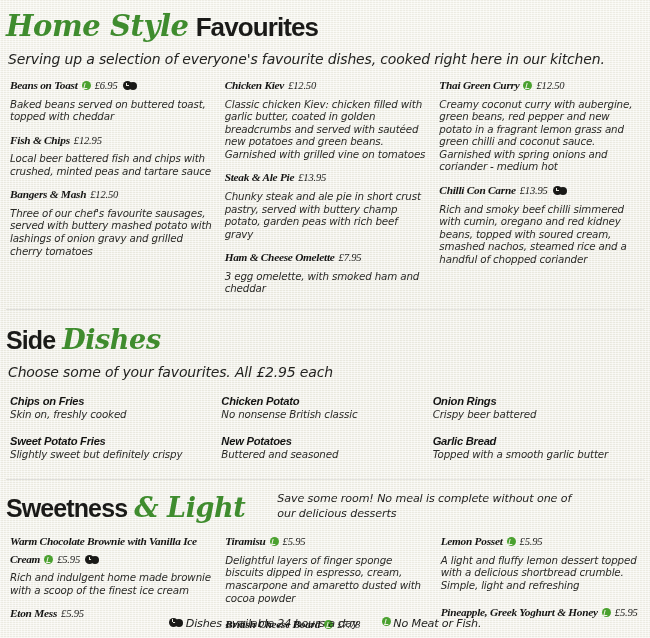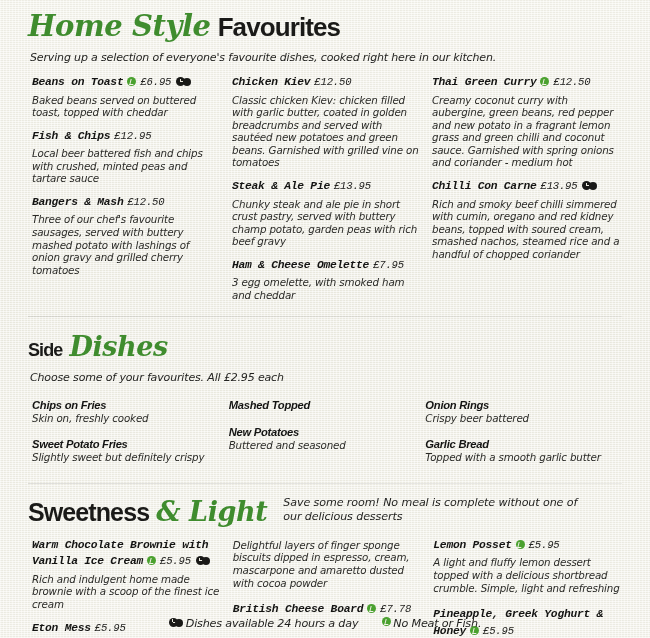--- a/index.html
+++ b/index.html
@@ -18,21 +18,21 @@
       repeating-linear-gradient(90deg, rgba(255,255,255,0.40) 0px, rgba(255,255,255,0.40) 1px, rgba(0,0,0,0.015) 1px, rgba(0,0,0,0.015) 3px),
       linear-gradient(180deg, #f4f3ea 0%, #efeee4 45%, #f3f2e9 100%);
     color: #1d1d1b;
     position: relative;
   }
 
   .page {
     width: 650px;
     height: 638px;
     position: relative;
-    padding: 0 28px;
+    padding: 0 6px;
   }
 
   
   .sect-head {
     display: flex;
     align-items: baseline;
     gap: 7px;
   }
   .sect-head .script {
     font-family: "DejaVu Serif", serif;
@@ -46,38 +46,38 @@
     font-weight: 700;
     color: #1a1a18;
     letter-spacing: -0.9px;
   }
 
   #sec-home .sect-head { padding-top: 9px; }
   #sec-home .script { font-size: 29px; }
   #sec-home .blk    { font-size: 26px; }
 
   #sec-side .script { font-size: 27px; text-align: center; }
-  #sec-side .blk    { font-size: 18px; }
+  #sec-side .blk    { font-size: 25px; }
 
   #sec-sweet .script { font-size: 27px; }
   #sec-sweet .blk    { font-size: 25px; }
 
   .sect-sub {
     font-family: "DejaVu Sans", sans-serif;
     font-style: italic;
-    font-size: 11px;
+    font-size: 14px;
     color: #232321;
     letter-spacing: -0.15px;
   }
 
   
   .head-row {
     display: flex;
     align-items: center;
-    gap: 16px;
+    gap: 32px;
   }
   .head-row .inline-sub {
     font-family: "DejaVu Sans", sans-serif;
     font-style: italic;
     font-size: 11.1px;
     line-height: 14.5px;
     color: #232321;
     max-width: 300px;
     padding-bottom: 2px;
     letter-spacing: -0.1px;
@@ -99,30 +99,30 @@
   
   .item { margin-bottom: 11px; }
   .item:last-child { margin-bottom: 0; }
 
   .item-head {
     font-size: 0;
     line-height: 13.5px;
     margin-bottom: 1px;
   }
   .dish-name {
-    font-family: Liberation Mono, monospace;
+    font-family: Liberation Serif, serif;
     font-weight: 700;
     font-style: italic;
     font-size: 11.3px;
     color: #141413;
     letter-spacing: -0.25px;
     vertical-align: baseline;
   }
   .price {
-    font-family: Liberation Mono, monospace;
+    font-family: Liberation Serif, serif;
     font-style: italic;
     font-size: 10.6px;
     color: #232321;
     vertical-align: baseline;
     margin-left: 4px;
     letter-spacing: -0.2px;
   }
   .desc {
     font-family: "DejaVu Sans", sans-serif;
     font-style: italic;
@@ -320,21 +320,22 @@
           <div class="side-desc">Skin on, freshly cooked</div>
         </div>
         <div class="side-item">
           <div class="side-name">Sweet Potato Fries</div>
           <div class="side-desc">Slightly sweet but definitely crispy</div>
         </div>
       </div>
 
       <div class="col">
         <div class="side-item">
-          <div class="side-name">Mashed Topped</div>
+          <div class="side-name">Chicken Potato</div>
+          <div class="side-desc">No nonsense British classic</div>
         </div>
         <div class="side-item">
           <div class="side-name">New Potatoes</div>
           <div class="side-desc">Buttered and seasoned</div>
         </div>
       </div>
 
       <div class="col">
         <div class="side-item">
           <div class="side-name">Onion Rings</div>
@@ -377,20 +378,25 @@
             <span class="dish-name">Eton Mess</span>
             <span class="price">£5.95</span>
           </div>
 
         </div>
 
       </div>
 
       <div class="col">
         <div class="item">
+          <div class="item-head">
+            <span class="dish-name">Tiramisu</span>
+            <span class="ico ico-veg"></span>
+            <span class="price">£5.95</span>
+          </div>
           <div class="desc">Delightful layers of finger sponge biscuits dipped in espresso, cream, mascarpone and amaretto dusted with cocoa powder</div>
         </div>
         <div class="item" style="margin-top:14px;">
           <div class="item-head">
             <span class="dish-name">British Cheese Board</span>
             <span class="ico ico-veg"></span>
             <span class="price">£7.78</span>
           </div>
 
         </div>

